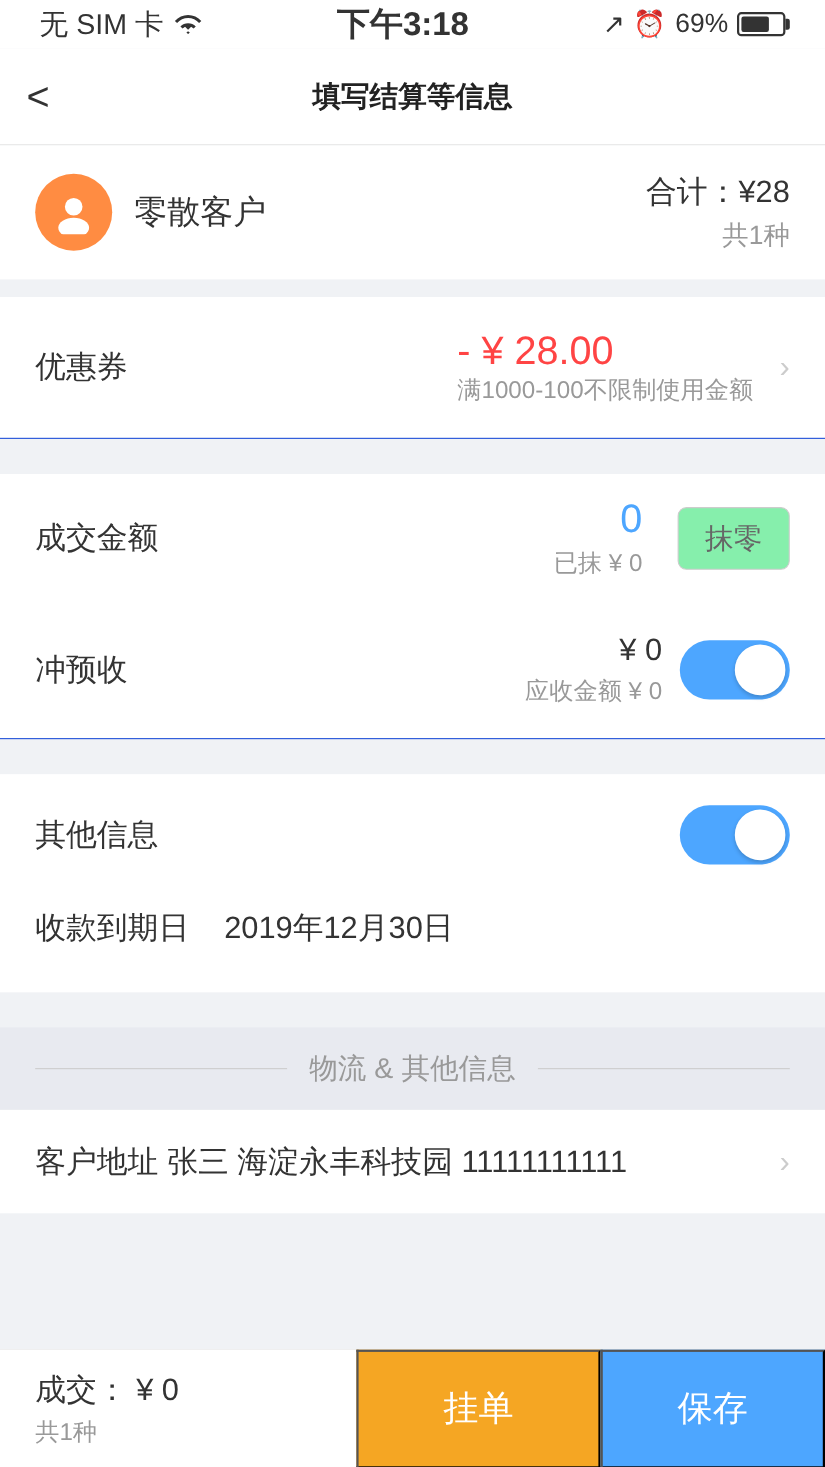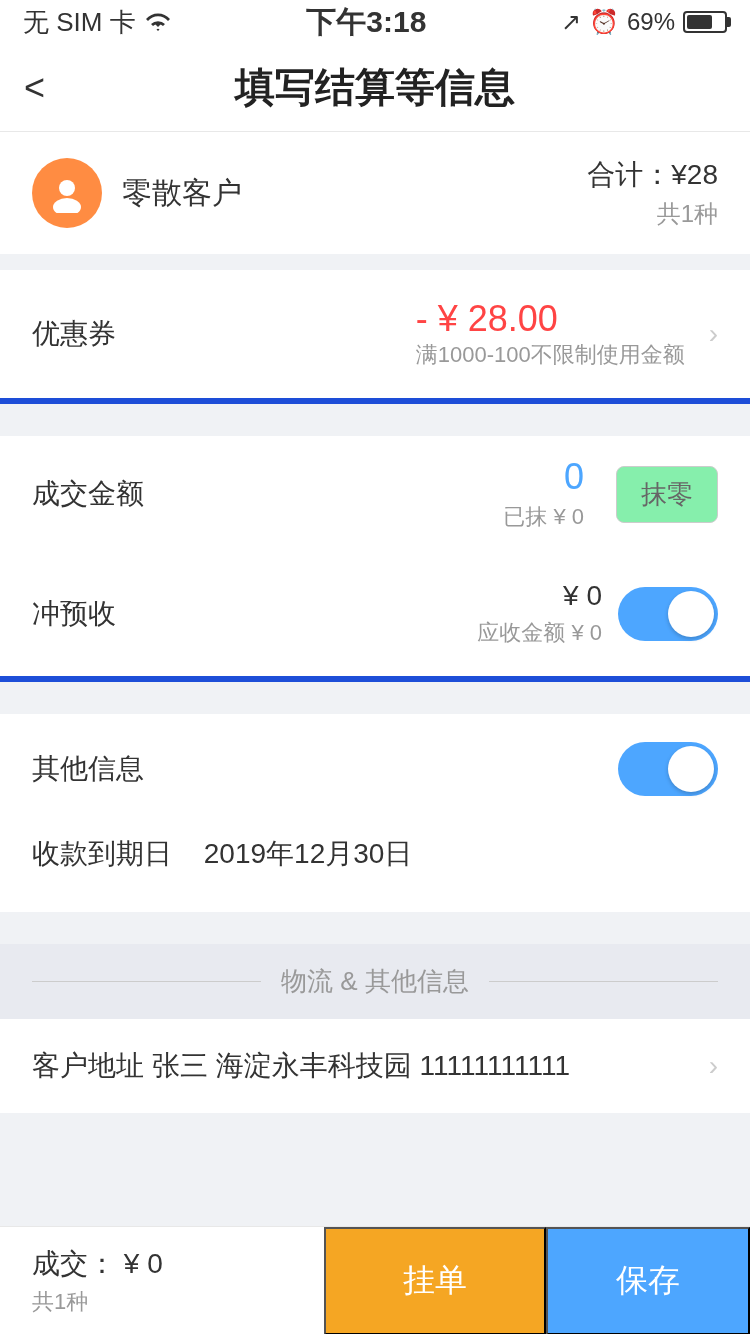--- a/index.html
+++ b/index.html
@@ -14,21 +14,21 @@
       position: relative;
     }
 
     
     .status-bar {
       height: 44px;
       background: #fff;
       display: flex;
       align-items: center;
       justify-content: space-between;
-      padding: 0 23px;
+      padding: 0 36px;
       font-size: 26px;
       font-weight: 500;
     }
     .status-left { display: flex; align-items: center; gap: 8px; }
     .status-center { font-size: 30px; font-weight: 600; }
     .status-right { display: flex; align-items: center; gap: 8px; font-size: 24px; }
     .battery {
       width: 44px; height: 22px;
       border: 2px solid #333;
       border-radius: 4px;
@@ -63,21 +63,21 @@
       border-bottom: 1px solid #e8e8e8;
     }
     .nav-back {
       position: absolute;
       left: 24px;
       font-size: 36px;
       color: #333;
       cursor: pointer;
     }
     .nav-title {
-      font-size: 40px;
+      font-size: 26px;
       font-weight: 600;
       color: #222;
     }
 
     
     .content {
       padding-bottom: 120px;
     }
 
     
@@ -115,21 +115,21 @@
     .total-price { font-size: 28px; color: #333; }
     .total-count { font-size: 24px; color: #999; margin-top: 4px; }
 
     
     .row-item {
       background: #fff;
       padding: 28px 32px;
       display: flex;
       align-items: center;
       justify-content: space-between;
-      border-bottom: 6px solid #1d4ed8;
+      border-bottom: 1px solid #1d4ed8;
       min-height: 88px;
     }
     .row-label { font-size: 28px; color: #333; }
     .row-right { display: flex; align-items: center; gap: 16px; }
     .row-value { font-size: 28px; color: #333; text-align: right; }
     .row-sub { font-size: 22px; color: #999; text-align: right; margin-top: 6px; }
     .coupon-amount { font-size: 36px; color: #ff4444; font-weight: 500; }
     .coupon-desc { font-size: 22px; color: #999; }
     .chevron { font-size: 28px; color: #ccc; margin-left: 8px; }
 

